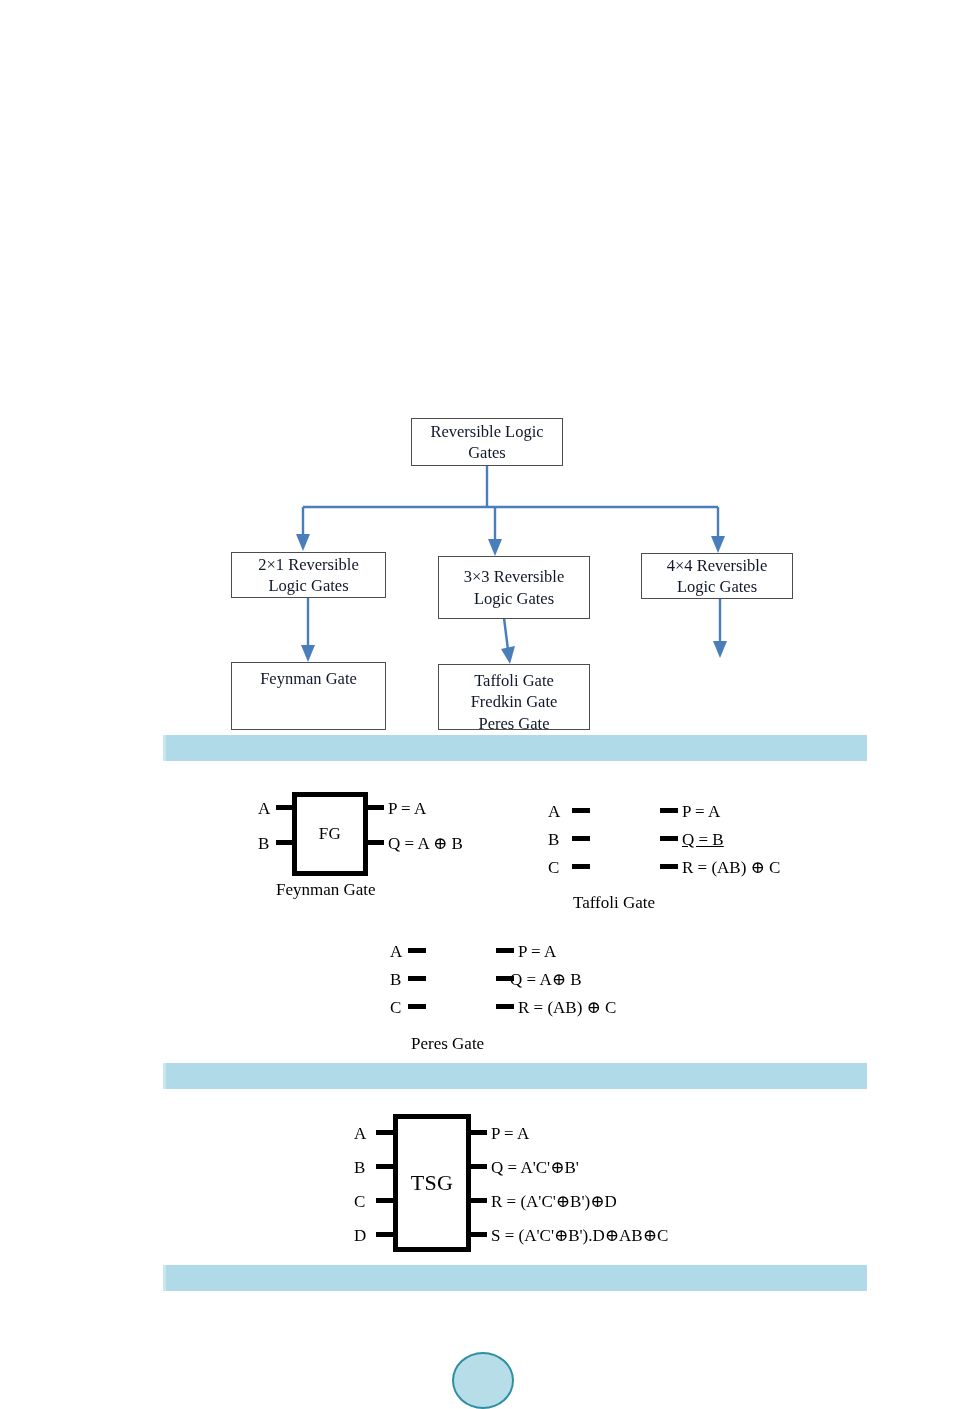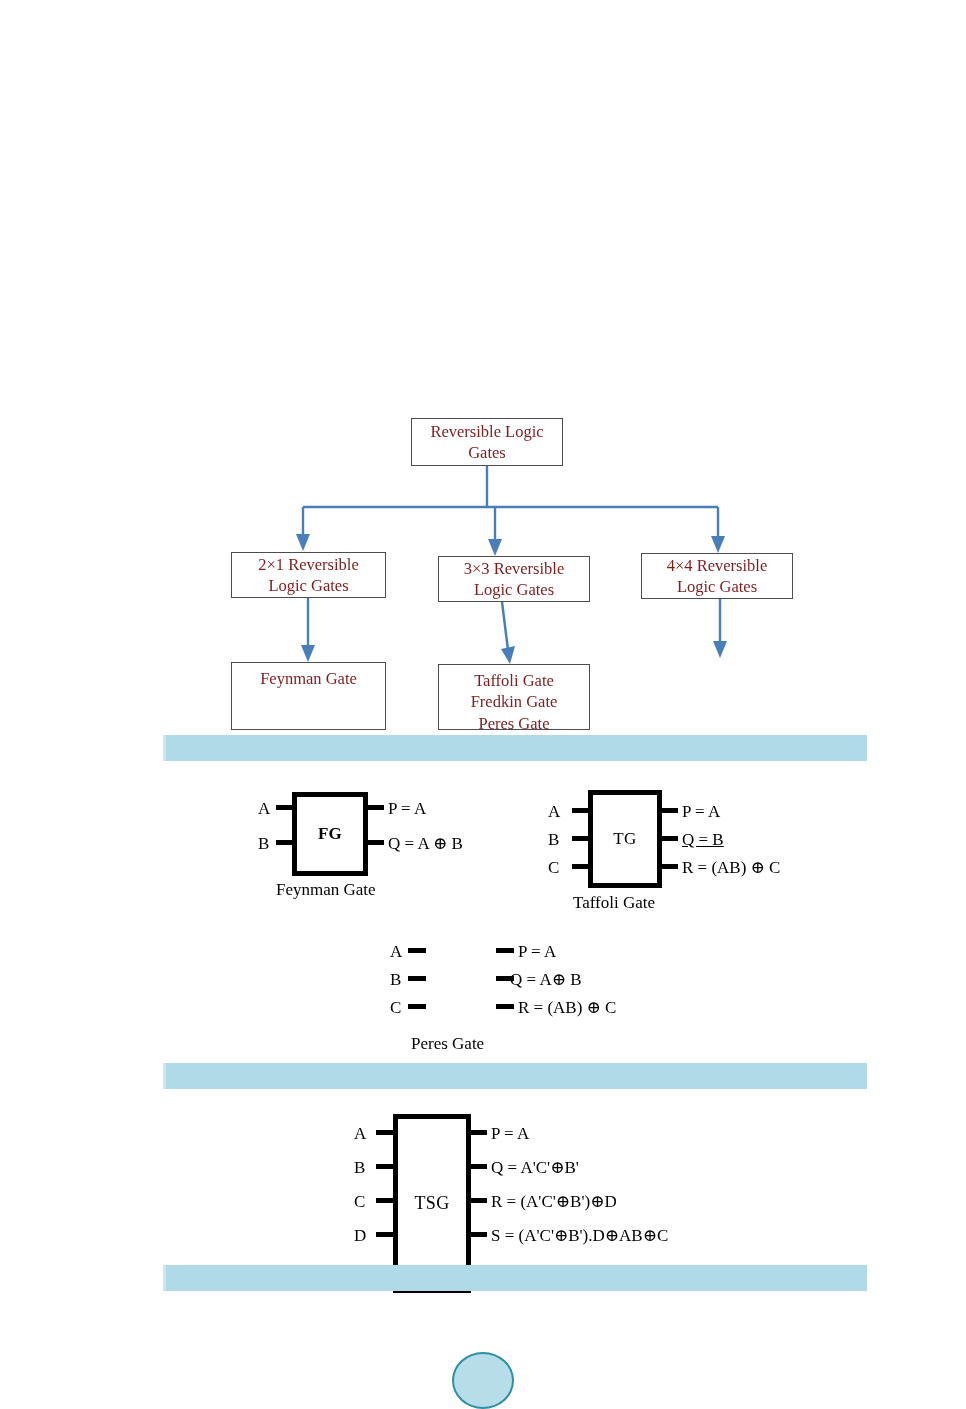--- a/index.html
+++ b/index.html
@@ -20,31 +20,31 @@
   #tree-diagram { position: absolute; left: 0; top: 0; width: 966px; height: 730px; }
 
   .tree-box {
     position: absolute;
     box-sizing: border-box;
     border: 1.3px solid #4d4d4d;
     background: #ffffff;
     text-align: center;
     font-size: 16.5px;
     line-height: 1.30;
-    color: #7f1d1d;
+    color: #0f172a;
     display: flex;
     flex-direction: column;
     justify-content: flex-start;
     align-items: center;
     padding-top: 5px;
     white-space: pre-line;
   }
   .tree-box.root      { left: 411px; top: 418px; width: 152px; height: 48px; justify-content: center; padding-top: 0; }
   .tree-box.lvl2-a    { left: 231px; top: 552px; width: 155px; height: 46px; justify-content: center; padding-top: 0; }
-  .tree-box.lvl2-b    { left: 438px; top: 556px; width: 152px; height: 46px; justify-content: center; padding-top: 0; }
+  .tree-box.lvl2-b    { left: 438px; top: 556px; width: 152px; height: 63px; justify-content: center; padding-top: 0; }
   .tree-box.lvl2-c    { left: 641px; top: 553px; width: 152px; height: 46px; justify-content: center; padding-top: 0; }
   .tree-box.lvl3-a    { left: 231px; top: 662px; width: 155px; height: 68px; }
   .tree-box.lvl3-b    { left: 438px; top: 664px; width: 152px; height: 66px; }
   .tree-box.lvl3-c    { left: 647px; top: 658px; width: 152px; height: 66px; }
 
   #tree-connectors { position: absolute; left: 0; top: 0; width: 966px; height: 730px; }
 
   
   .caption-band {
     position: absolute;
@@ -145,41 +145,38 @@
 
   <div class="tree-box lvl3-a">Feynman Gate</div>
   <div class="tree-box lvl3-b">Taffoli Gate
 Fredkin Gate
 Peres Gate</div>
 </div>
 
 <div class="caption-band" id="band-1"></div>
 
 <div class="gate-fig" id="fig-feynman" style="left:250px; top:780px; width:260px; height:120px;">
-  <div class="gate-body" style="left:42px; top:12px; width:76px; height:84px;font-weight:bold;">
+  <div class="gate-body" style="left:42px; top:12px; width:76px; height:84px;">
     <span>FG</span>
   </div>
 
   <div class="gate-stub" style="left:26px; top:25px; width:18px;"></div>
   <div class="gate-stub" style="left:26px; top:60px; width:18px;"></div>
 
   <div class="gate-stub" style="left:116px; top:25px; width:18px;"></div>
   <div class="gate-stub" style="left:116px; top:60px; width:18px;"></div>
 
   <span class="port-label" style="left:8px; top:20px;">A</span>
   <span class="port-label" style="left:8px; top:55px;">B</span>
   <span class="port-label" style="left:138px; top:20px;">P = A</span>
   <span class="port-label" style="left:138px; top:55px;">Q = A ⊕ B</span>
   <span class="gate-caption" style="left:26px; top:100px;">Feynman Gate</span>
 </div>
 
 <div class="gate-fig" id="fig-toffoli" style="left:540px; top:780px; width:280px; height:135px;">
-  <div class="gate-body" style="left:48px; top:10px; width:74px; height:98px;">
-    <span>TG</span>
-  </div>
   <div class="gate-stub" style="left:32px; top:28px; width:18px;"></div>
   <div class="gate-stub" style="left:32px; top:56px; width:18px;"></div>
   <div class="gate-stub" style="left:32px; top:84px; width:18px;"></div>
   <div class="gate-stub" style="left:120px; top:28px; width:18px;"></div>
   <div class="gate-stub" style="left:120px; top:56px; width:18px;"></div>
   <div class="gate-stub" style="left:120px; top:84px; width:18px;"></div>
   <span class="port-label" style="left:8px; top:23px;">A</span>
   <span class="port-label" style="left:8px; top:51px;">B</span>
   <span class="port-label" style="left:8px; top:79px;">C</span>
   <span class="port-label" style="left:142px; top:23px;">P = A</span>
@@ -200,21 +197,21 @@
   <span class="port-label" style="left:2px; top:79px;">C</span>
   <span class="port-label" style="left:130px; top:23px;">P = A</span>
   <span class="port-label" style="left:122px; top:51px;">Q = A⊕ B</span>
   <span class="port-label" style="left:130px; top:79px;">R = (AB) ⊕ C</span>
   <span class="gate-caption" style="left:23px; top:114px;">Peres Gate</span>
 </div>
 
 <div class="caption-band" id="band-2"></div>
 
 <div class="gate-fig" id="fig-tsg" style="left:348px; top:1108px; width:360px; height:150px;">
-  <div class="gate-body" style="left:45px; top:6px; width:78px; height:179px; font-size:18px;">
+  <div class="gate-body" style="left:45px; top:6px; width:78px; height:138px; font-size:22px;">
     <span>TSG</span>
   </div>
   <div class="gate-stub" style="left:28px; top:22px; width:18px;"></div>
   <div class="gate-stub" style="left:28px; top:56px; width:18px;"></div>
   <div class="gate-stub" style="left:28px; top:90px; width:18px;"></div>
   <div class="gate-stub" style="left:28px; top:124px; width:18px;"></div>
   <div class="gate-stub" style="left:121px; top:22px; width:18px;"></div>
   <div class="gate-stub" style="left:121px; top:56px; width:18px;"></div>
   <div class="gate-stub" style="left:121px; top:90px; width:18px;"></div>
   <div class="gate-stub" style="left:121px; top:124px; width:18px;"></div>

